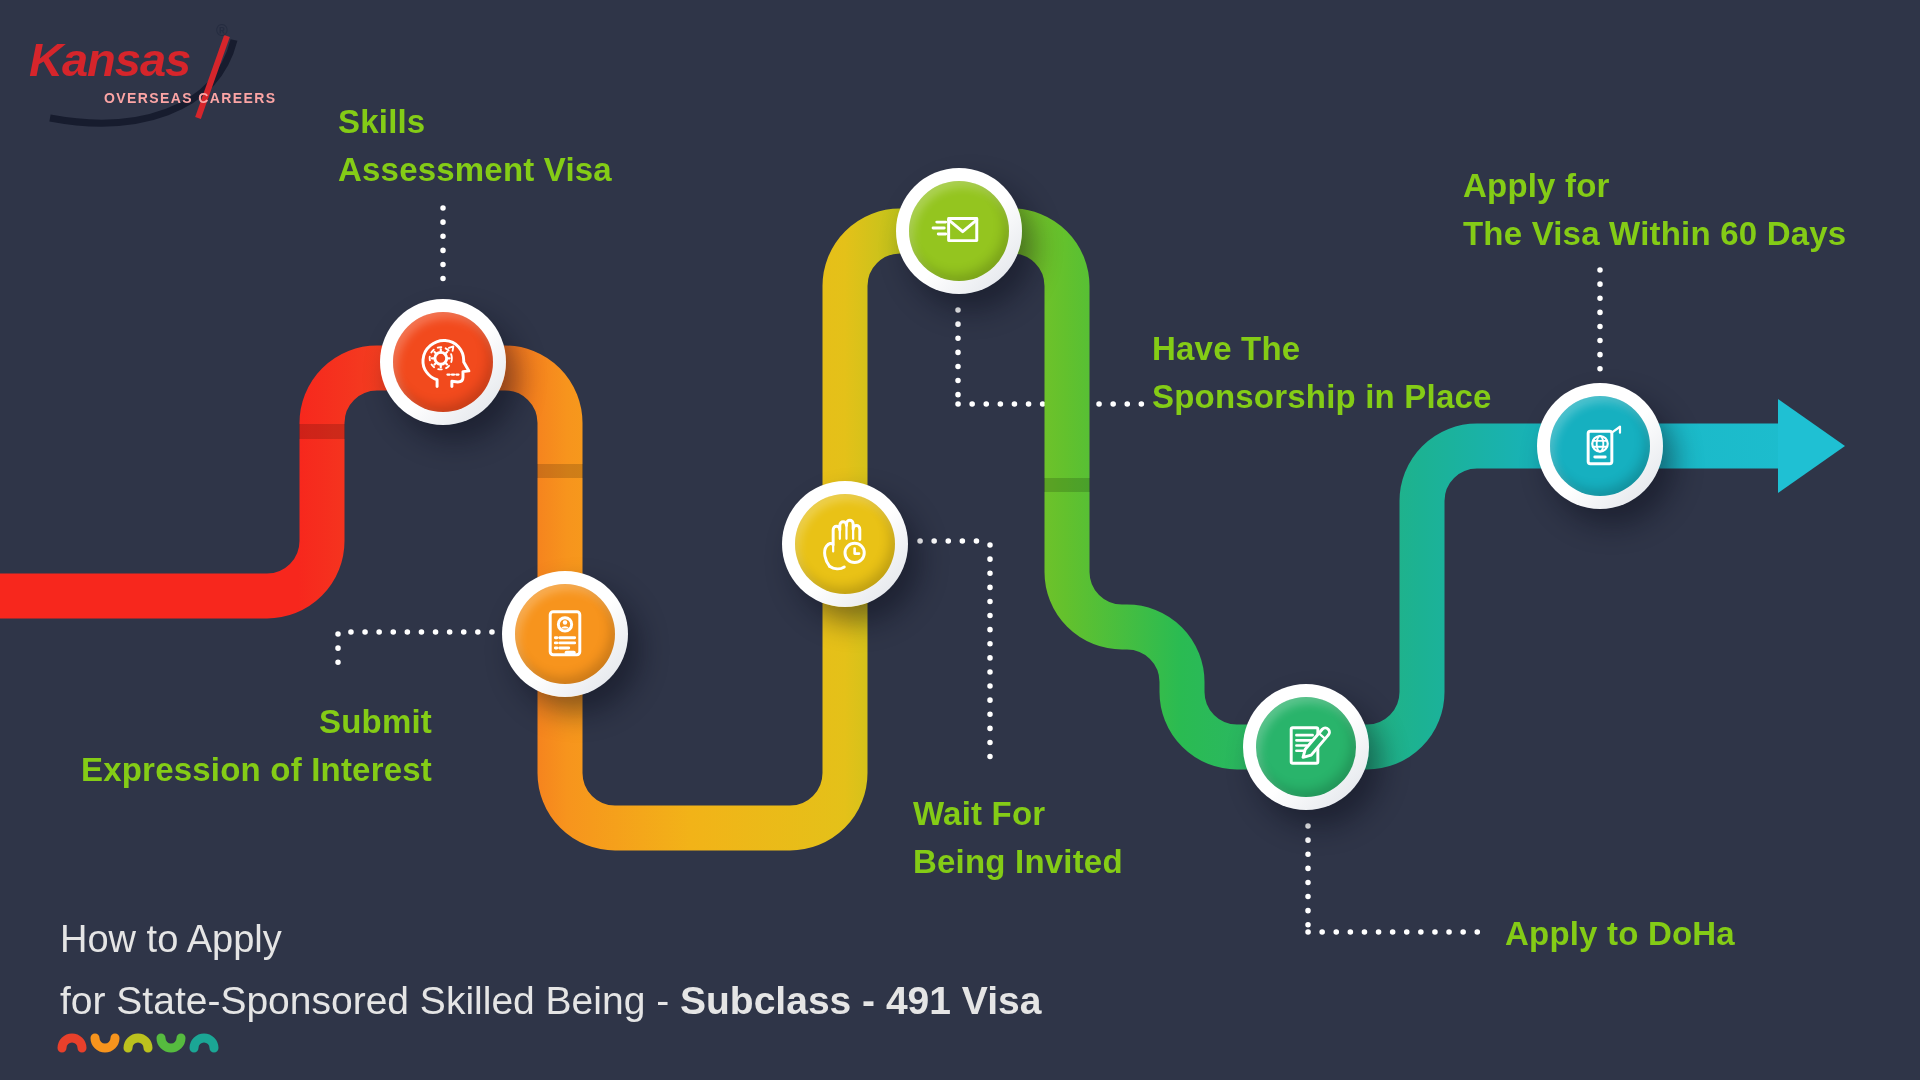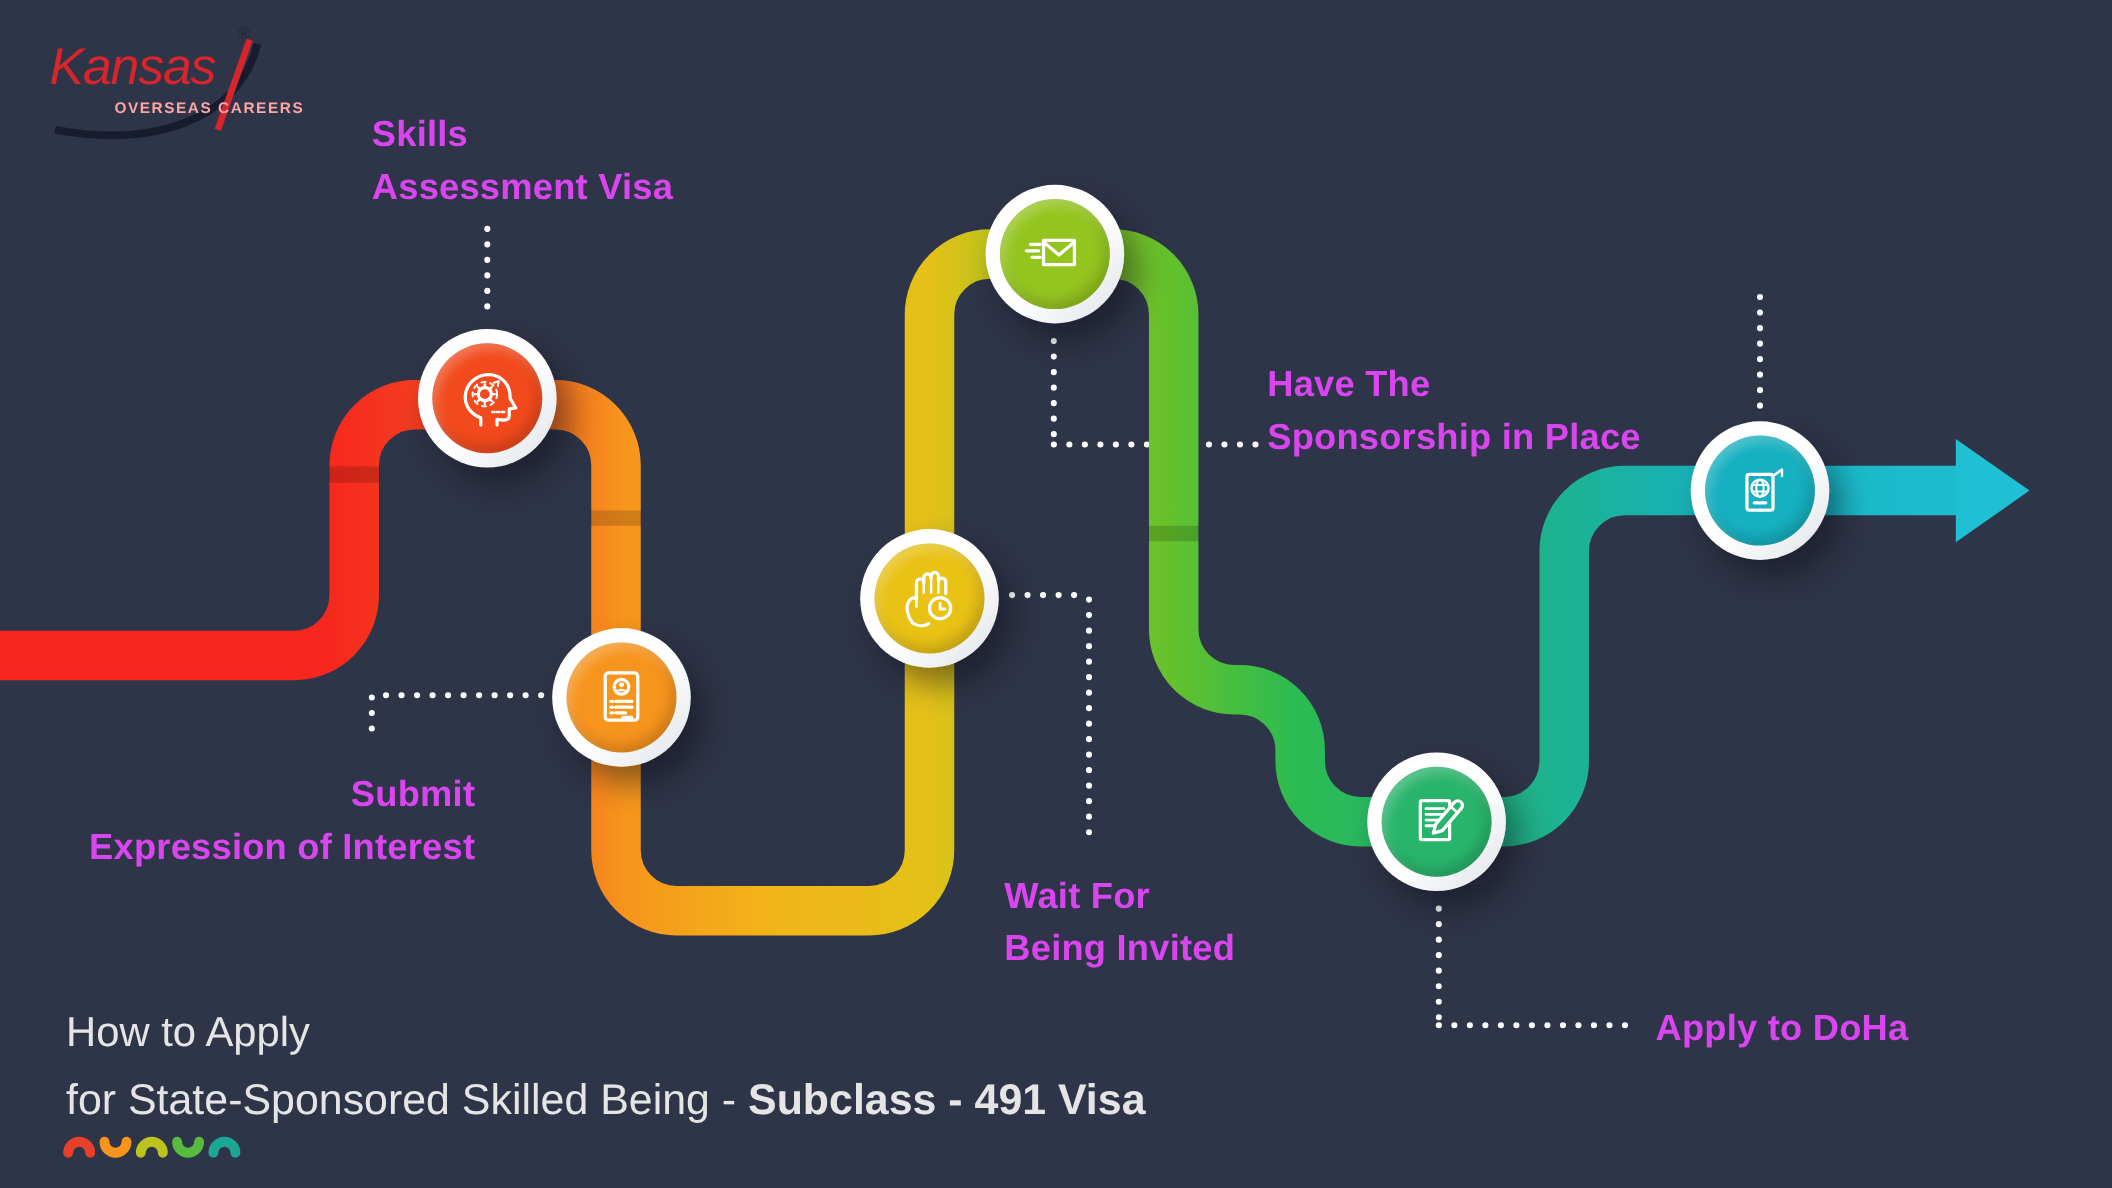--- a/index.html
+++ b/index.html
@@ -22,38 +22,38 @@
   }
   .node-inner{
     width:100px;height:100px;border-radius:50%;
     display:flex;align-items:center;justify-content:center;
     box-shadow:inset 4px 6px 10px rgba(255,255,255,.25), inset -4px -6px 12px rgba(0,0,0,.18);
   }
   .node-inner svg{width:74px;height:74px;}
 
   
   .label{
-    position:absolute;color:#d946ef;font-weight:bold;
+    position:absolute;color:#84cc16;font-weight:bold;
     font-size:33px;line-height:48px;letter-spacing:.2px;
     white-space:nowrap;
   }
   .label span{display:block;}
   .label.align-right{text-align:right;}
 
   
   .heading{position:absolute;left:60px;top:916px;color:#e5e5e5;}
   .heading .h-line1{font-size:38px;font-weight:normal;line-height:46px;}
   .heading .h-line2{font-size:39px;font-weight:normal;line-height:46px;margin-top:16px;}
   .heading .h-line2 b{font-weight:bold;text-align:center;}
 
   
   .logo{position:absolute;left:20px;top:14px;width:280px;height:120px;}
   .logo .logo-word{
-    position:absolute;left:25px;top:18px;
-    font-size:47px;font-weight:normal;font-style:italic;
+    position:absolute;left:9px;top:18px;
+    font-size:47px;font-weight:bold;font-style:italic;
     color:#d6252b;letter-spacing:-1px;
   }
   .logo .logo-reg{
     position:absolute;left:196px;top:8px;font-size:16px;font-weight:bold;
     color:#252c40;font-style:normal;
   }
   .logo .logo-tagline{
     position:absolute;left:84px;top:76px;
     font-size:14px;font-weight:bold;color:#fca5a5;letter-spacing:1.4px;
     white-space:nowrap;
@@ -145,20 +145,24 @@
 
   <div class="label" style="left:913px;top:790px">
     <span>Wait For</span>
     <span>Being Invited</span>
   </div>
 
   <div class="label" style="left:1505px;top:910px">
     <span>Apply to DoHa</span>
   </div>
 
+  <div class="label" style="left:1463px;top:162px">
+    <span>Apply for</span>
+    <span>The Visa Within 60 Days</span>
+  </div>
 
   <div class="node" style="left:443px;top:362px">
     <div class="node-inner" style="background: rgb(242, 74, 29);">
       <svg viewBox="0 0 100 100" fill="none" stroke="#ffffff" stroke-width="4" stroke-linecap="round" stroke-linejoin="round">
         <path d="M42,83 v-9 c-12,-4 -20,-15 -19,-27 C24,32 38,20 53,21 c15,1 25,13 25,27 l0,2 7,12 -8,1 v8 c0,4 -3,6 -7,6 l-8,-1 v7"></path>
         <circle cx="47" cy="45" r="8"></circle>
         <path d="M47,33 v4 M47,53 v4 M35,45 h4 M55,45 h4 M38.5,36.5 l2.8,2.8 M52.7,50.7 l2.8,2.8 M38.5,53.5 l2.8,-2.8 M52.7,39.3 l2.8,-2.8" stroke-width="3"></path>
         <circle cx="47" cy="45" r="15" stroke-width="2.5" stroke-dasharray="5 6"></circle>
         <path d="M58,31 l6,-2 -1,6" stroke-width="2.5"></path>
         <path d="M56,67 h3 M62,67 h3 M68,67 h3" stroke-width="3"></path>

